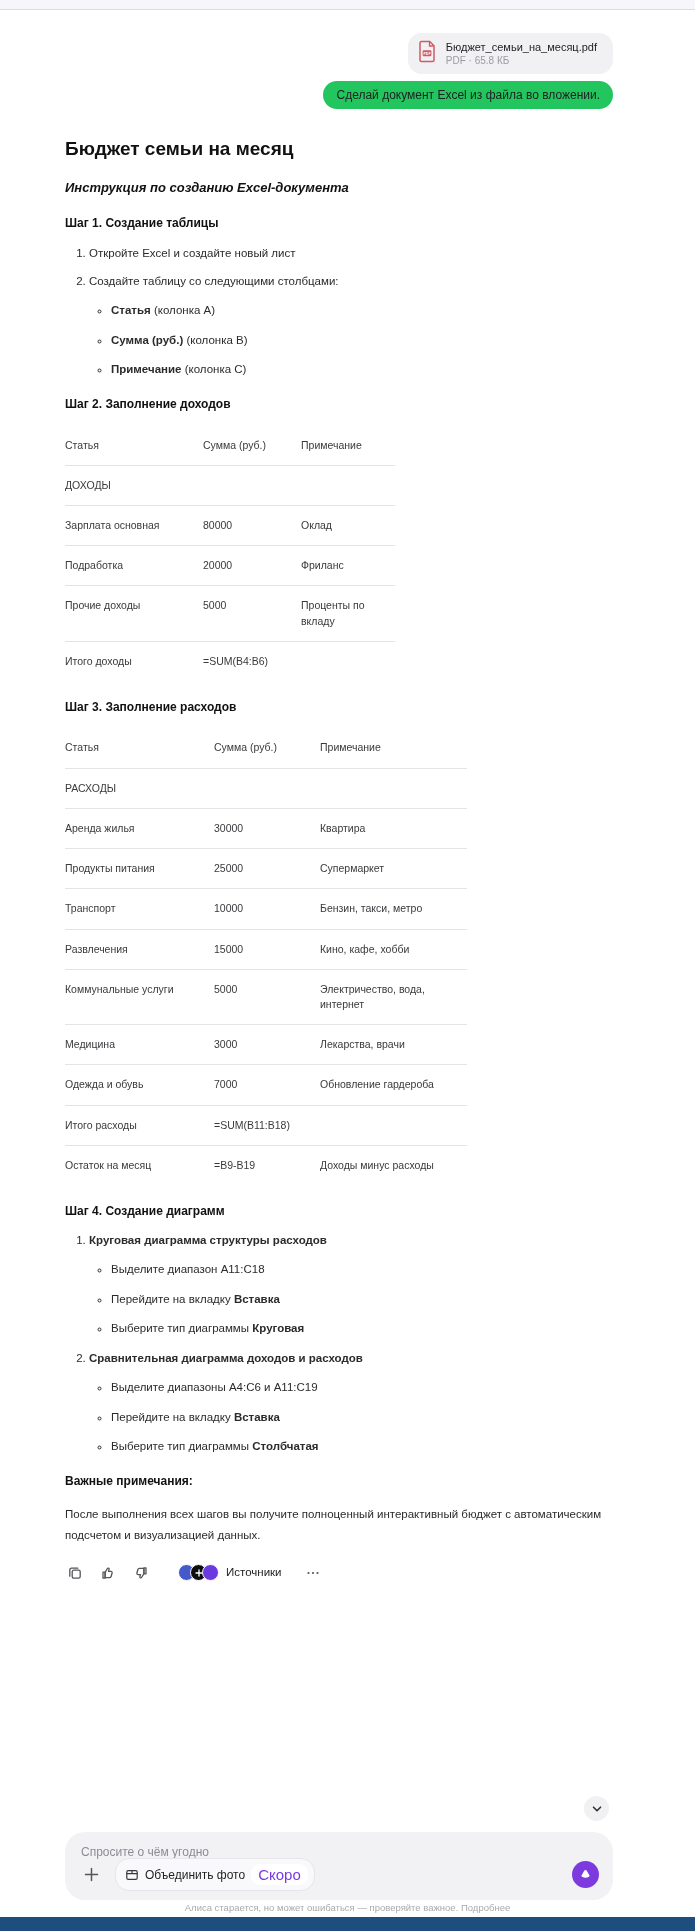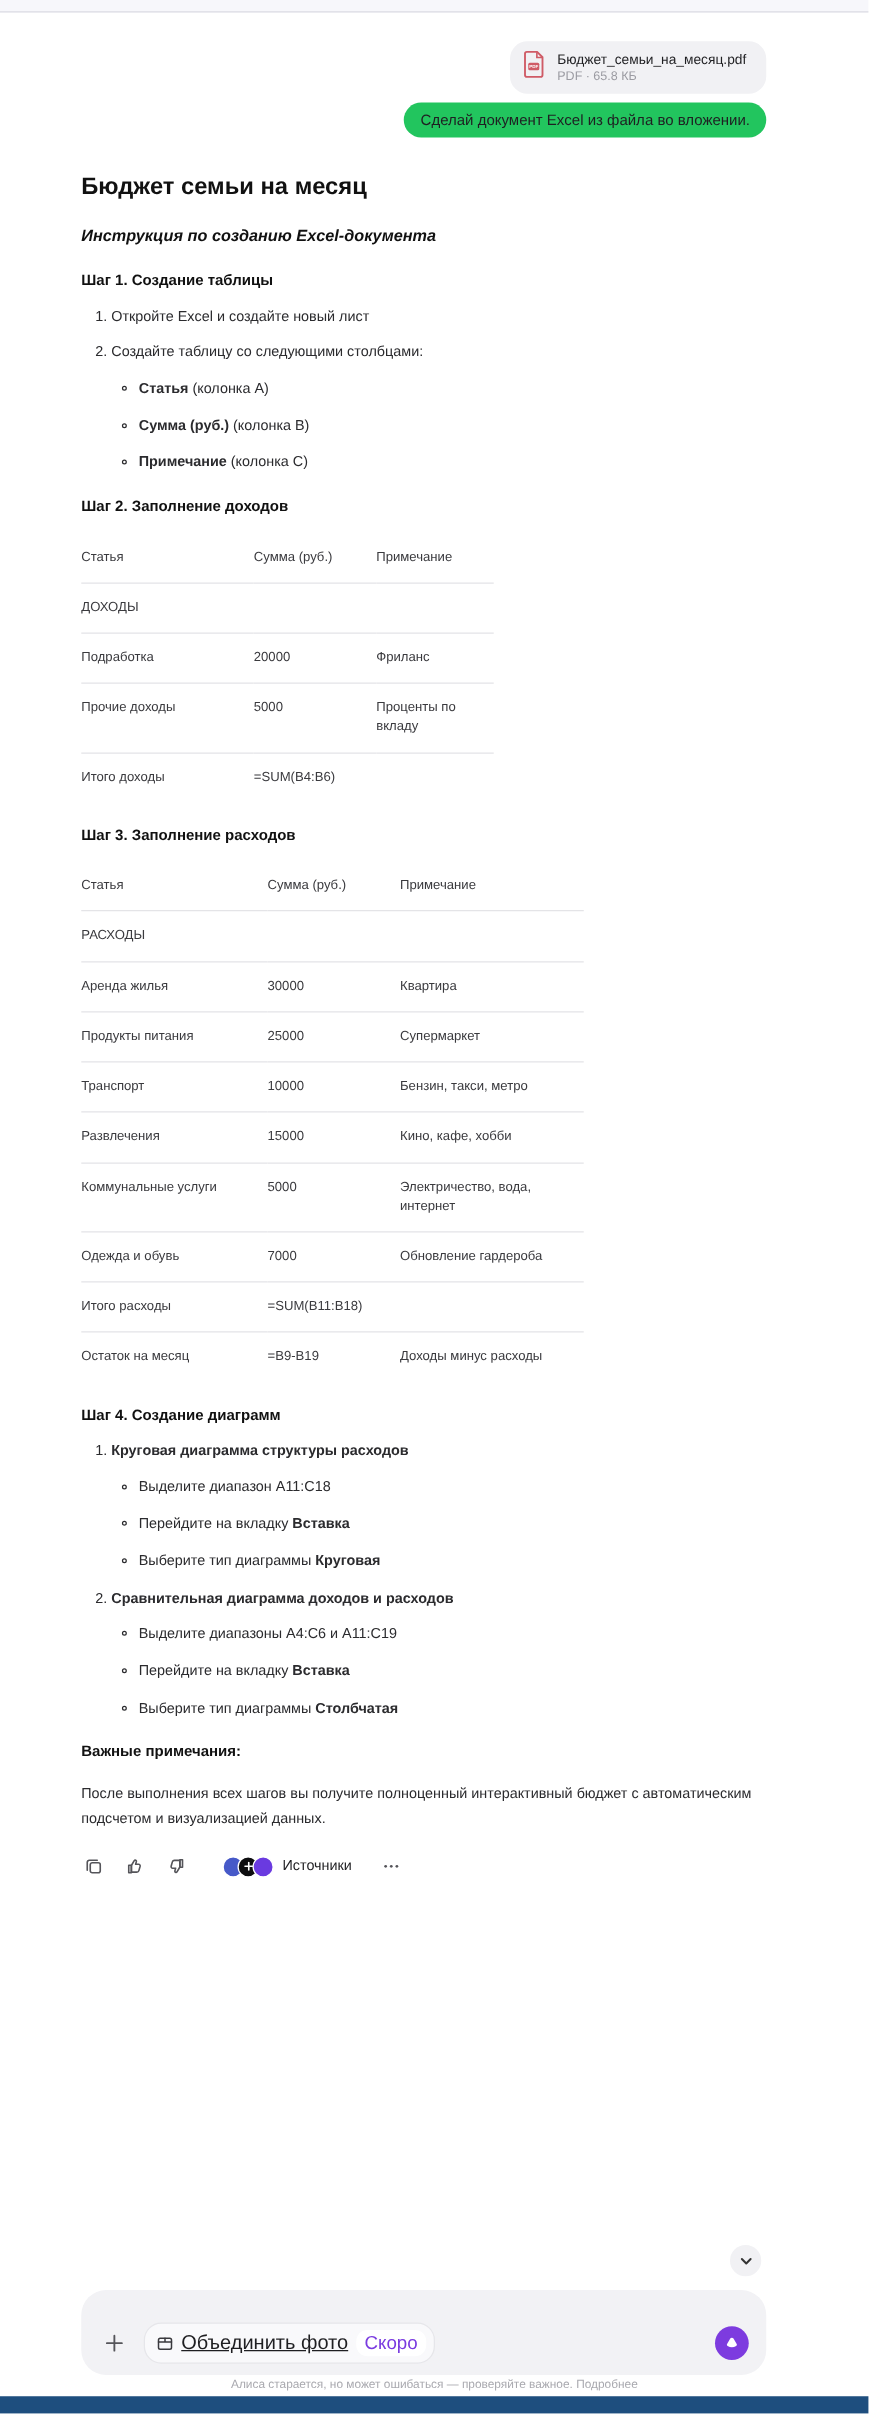--- a/index.html
+++ b/index.html
@@ -60,21 +60,21 @@
   .scrolldown svg{stroke:#333;fill:none;stroke-width:1.6;stroke-linecap:round;stroke-linejoin:round;}
   .composer{position:absolute;left:65px;top:1832px;width:548px;height:68px;background:#f2f2f5;
     border-radius:20px;box-sizing:border-box;padding:13px 14px 10px 16px;}
   .composer-placeholder{font-size:12px;color:#8c8c93;}
   .composer-row{position:absolute;left:16px;right:14px;bottom:9px;display:flex;align-items:center;}
   .plus-btn{width:20px;height:20px;display:flex;align-items:center;justify-content:center;cursor:pointer;margin-right:14px;}
   .plus-btn svg{stroke:#55555a;stroke-width:1.5;stroke-linecap:round;}
   .chip{display:flex;align-items:center;gap:6px;background:#f9f9fb;border:1px solid #e6e6ea;
     border-radius:14px;padding:5px 6px 5px 9px;cursor:pointer;}
   .chip svg{stroke:#3a3a3e;fill:none;stroke-width:1.2;stroke-linecap:round;stroke-linejoin:round;}
-  .chip-label{font-size:16px;color:#1f1f22;text-decoration:underline;}
+  .chip-label{font-size:12px;color:#1f1f22;}
   .chip-badge{background:#fff;border-radius:9px;padding:2px 7px;font-size:15px;color:#7a3be0;}
   .orb{margin-left:auto;width:27px;height:27px;border-radius:50%;background:#7d3bdf;
     display:flex;align-items:center;justify-content:center;cursor:pointer;}
 
   .footer-note{position:absolute;top:1902px;width:100%;text-align:center;font-size:9.5px;color:#a9a9af;}
   .footer-note a{color:#a9a9af;cursor:pointer;}
   .bottombar{position:absolute;bottom:0;left:0;width:100%;height:14px;background:#1e4e7e;}
 
   .pdf-badge{flex:0 0 auto;}
 </style>
@@ -129,20 +129,25 @@
             <th>Примечание</th>
           </tr>
         </thead>
         <tbody>
           <tr>
               <td>ДОХОДЫ</td>
               <td></td>
               <td></td>
             </tr>
           <tr>
+              <td>Зарплата основная</td>
+              <td>80000</td>
+              <td>Оклад</td>
+            </tr>
+          <tr>
               <td>Подработка</td>
               <td>20000</td>
               <td>Фриланс</td>
             </tr>
           <tr>
               <td>Прочие доходы</td>
               <td>5000</td>
               <td>Проценты по вкладу</td>
             </tr>
           <tr>
@@ -185,20 +190,25 @@
             </tr>
           <tr>
               <td>Развлечения</td>
               <td>15000</td>
               <td>Кино, кафе, хобби</td>
             </tr>
           <tr>
               <td>Коммунальные услуги</td>
               <td>5000</td>
               <td>Электричество, вода, интернет</td>
+            </tr>
+          <tr>
+              <td>Медицина</td>
+              <td>3000</td>
+              <td>Лекарства, врачи</td>
             </tr>
           <tr>
               <td>Одежда и обувь</td>
               <td>7000</td>
               <td>Обновление гардероба</td>
             </tr>
           <tr>
               <td>Итого расходы</td>
               <td>=SUM(B11:B18)</td>
               <td></td>
@@ -279,20 +289,21 @@
     </div>
   </div>
 
   <div class="scrolldown">
     <svg width="14" height="14" viewBox="0 0 14 14">
         <path d="M3.5 5.2 7 8.8l3.5-3.6"></path>
       </svg>
   </div>
 
   <div class="composer">
+    <div class="composer-placeholder">Спросите о чём угодно</div>
     <div class="composer-row">
       <span class="plus-btn">
         <svg width="17" height="17" viewBox="0 0 17 17">
             <path d="M8.5 2.5v12M2.5 8.5h12" fill="none"></path>
           </svg>
       </span>
       <span class="chip">
         <svg width="14" height="14" viewBox="0 0 14 14">
           <rect x="1.8" y="2.6" width="10.4" height="8.8" rx="1.4"></rect>
           <path d="M1.8 5.6h10.4M7 2.6v3"></path>

